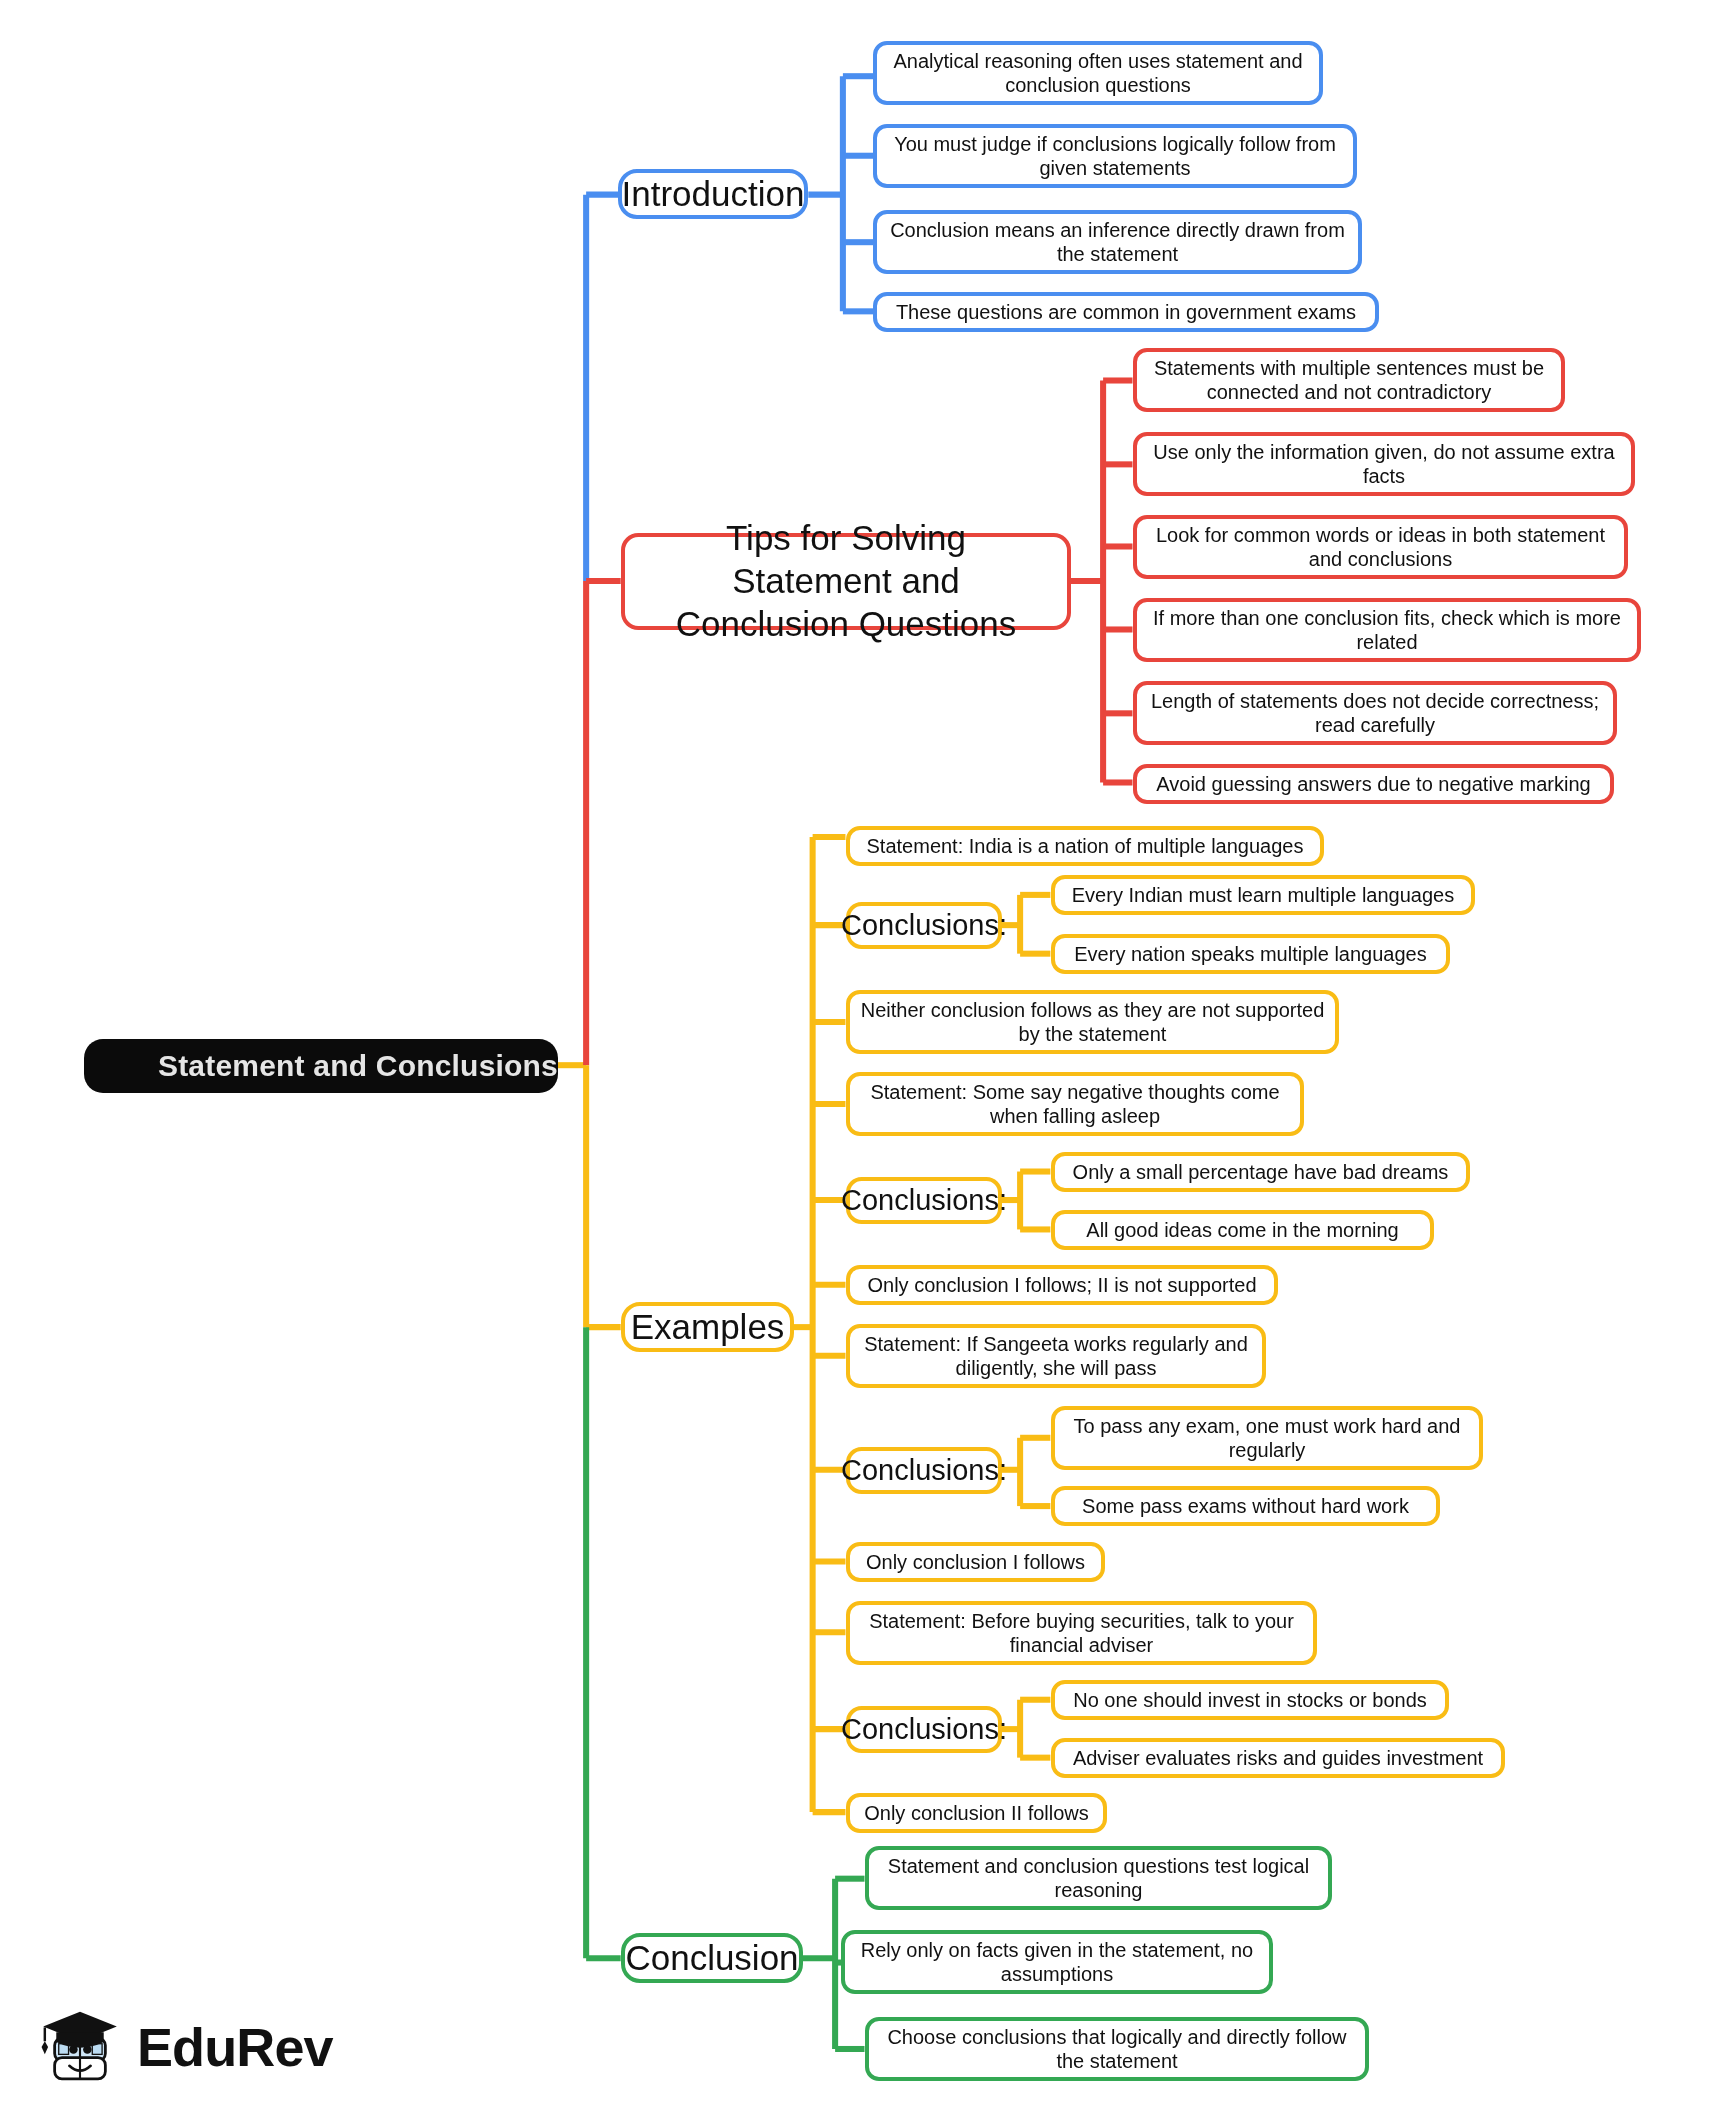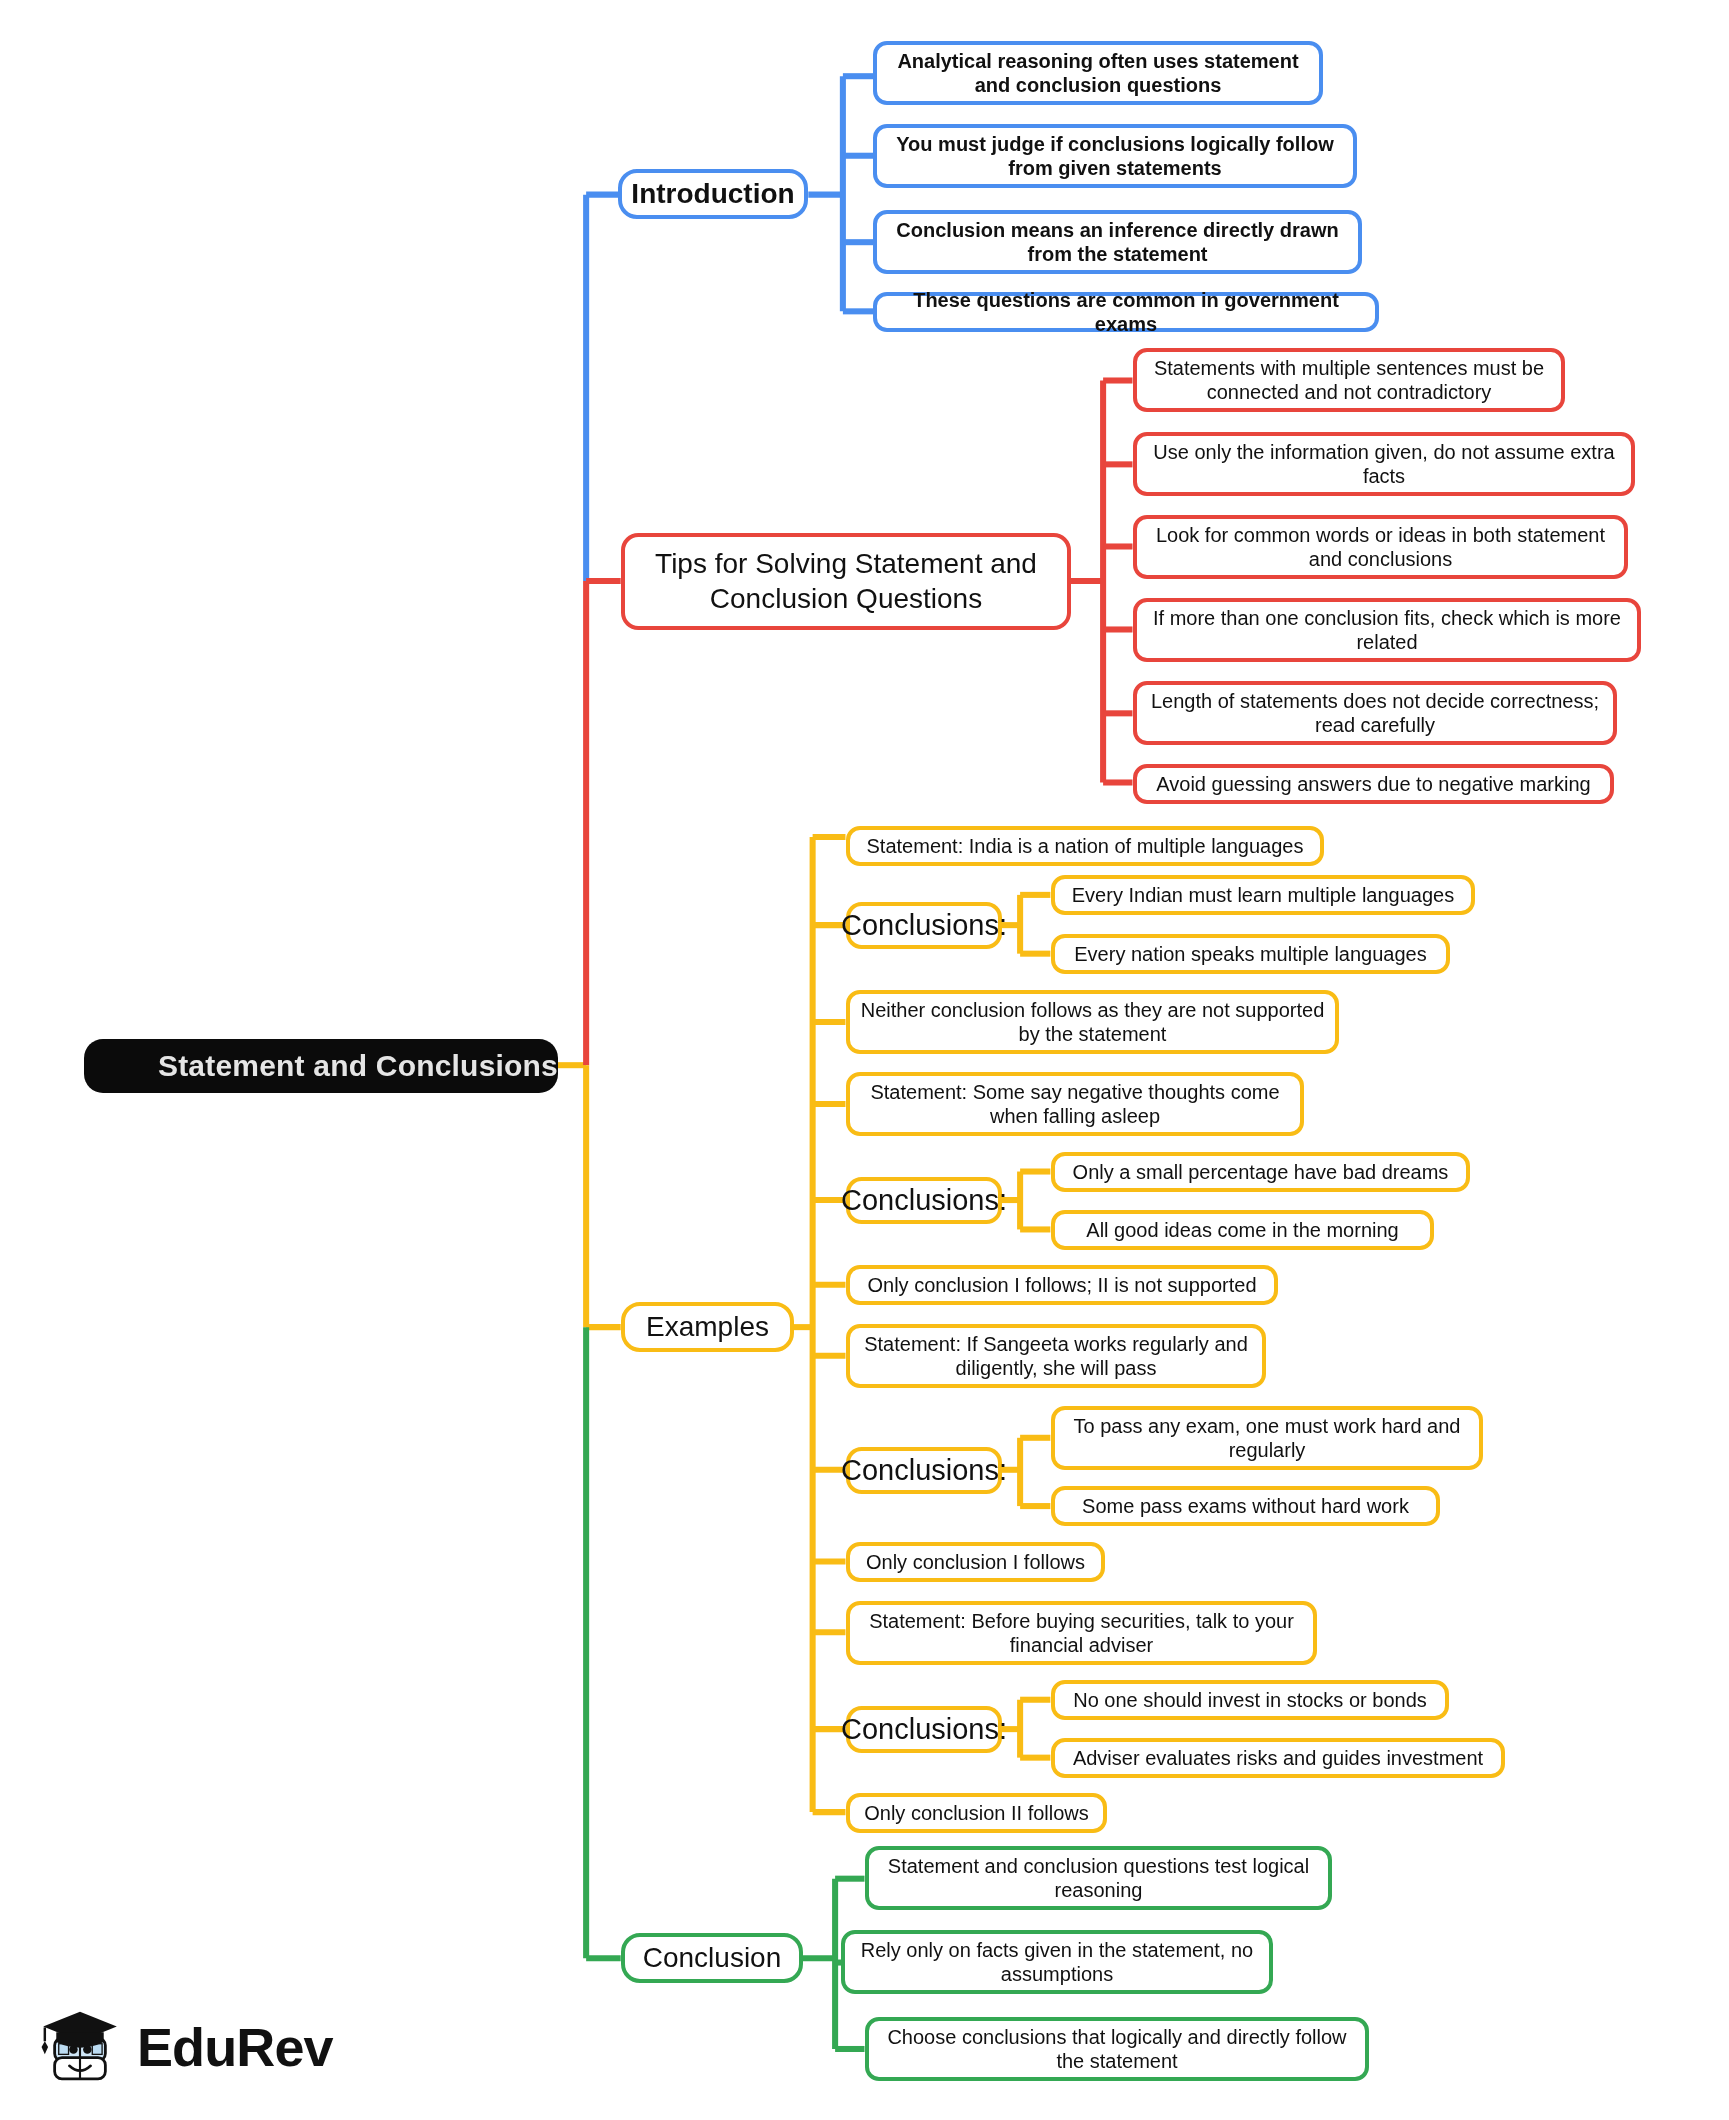--- a/index.html
+++ b/index.html
@@ -32,24 +32,24 @@
     text-align:center;
     background:#ffffff;
     border-style:solid;
     border-width:4.3px;
     border-radius:14px;
     line-height:1.22;
     padding:5.2px 10.4px;
     z-index:5;
   }
   .node.leaf{font-size:20px;}
-  .node.branch{font-size:28px;border-radius:19px;padding:3.5px 17.3px;}
+  .node.branch{font-size:35px;border-radius:19px;padding:3.5px 17.3px;}
   .node.sub{font-size:29px;border-radius:15.6px;padding:3.5px 14px;}
 
-  .c-blue{border-color:#4a8ef0;font-weight:bold;}
+  .c-blue{border-color:#4a8ef0;}
   .c-red{border-color:#e8453c;}
   .c-yellow{border-color:#f9bc15;}
   .c-green{border-color:#34a853;}
 
   
   #root-node{
     position:absolute;
     left:84px; top:1039px;
     width:474px; height:54px;
     box-sizing:border-box;

